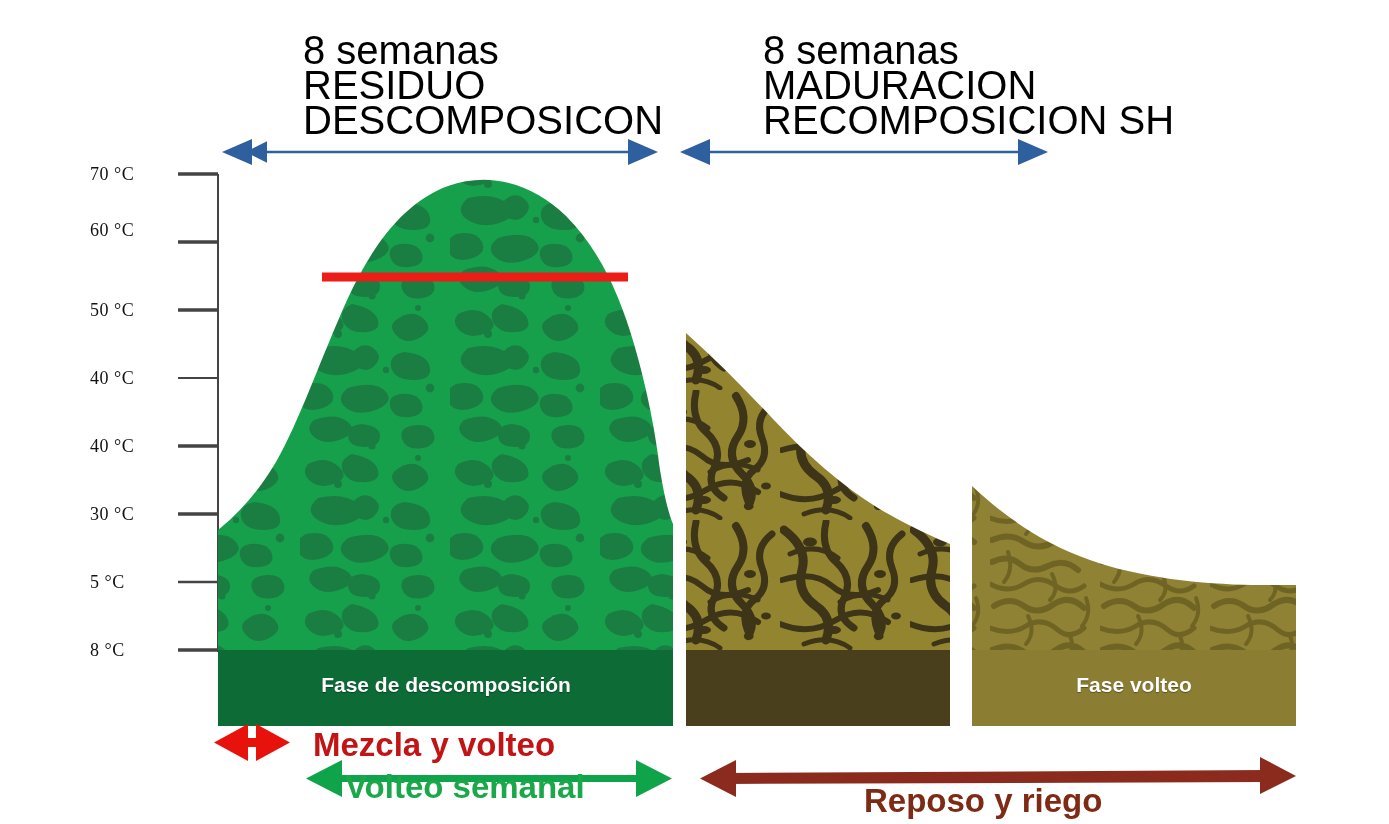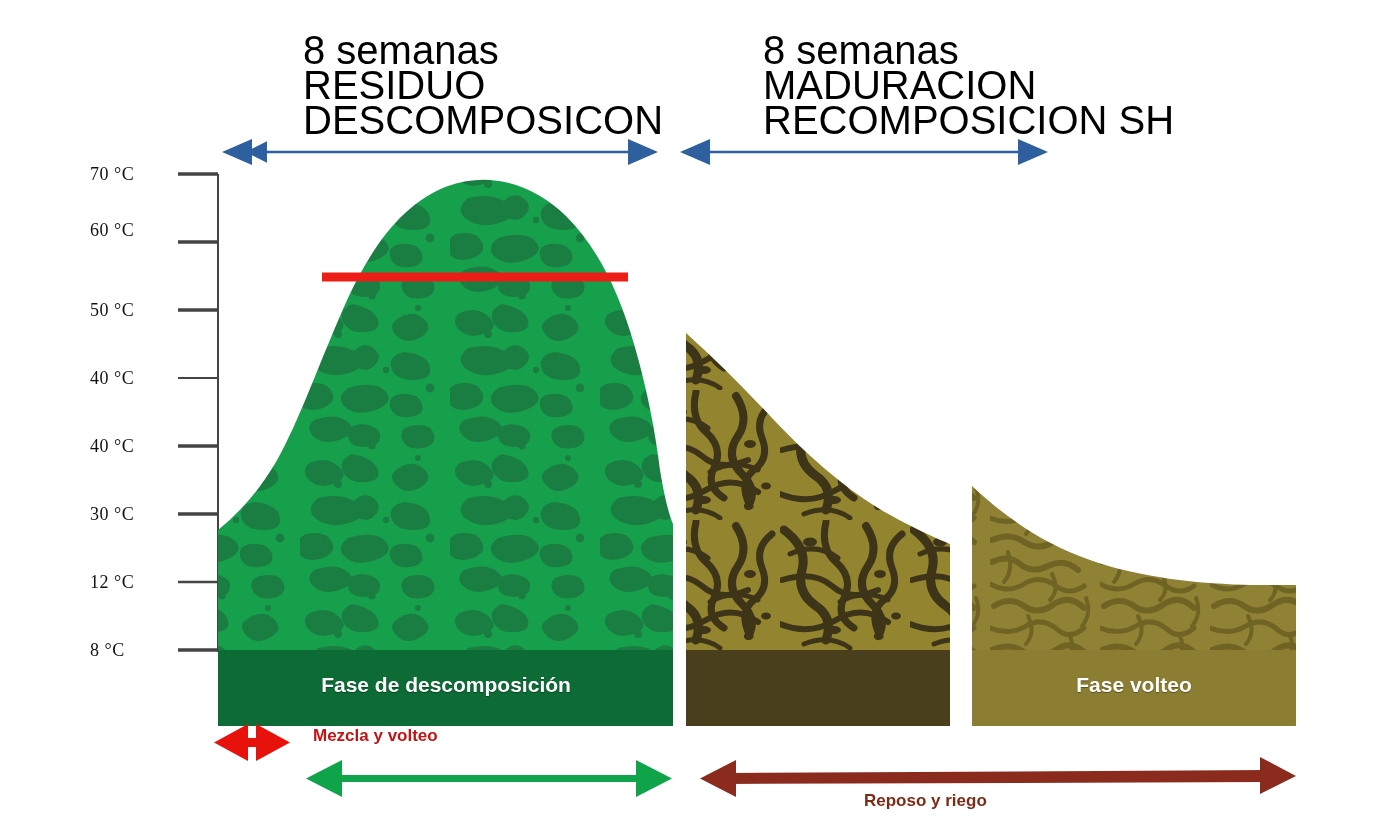--- a/index.html
+++ b/index.html
@@ -76,21 +76,21 @@
     transform: translate(-50%, -50%);
     white-space: nowrap;
     text-shadow: 0 1px 1px rgba(0,0,0,.35);
   }
 
   
   .anno-caption {
     position: absolute;
     font-family: "Liberation Sans", sans-serif;
     font-weight: bold;
-    font-size: 17px;
+    font-size: 33px;
     white-space: nowrap;
   }
   #caption-mezcla  { left: 313px; top: 726px; color: #c21414; }
   #caption-volteo  { left: 345px; top: 787px; color: #1aa84a; transform: translateY(-50%); }
   #caption-reposo  { left: 864px; top: 801px; color: #7e2b16; transform: translateY(-50%); }
 </style>
 </head>
 <body>
 
 <div id="stage">
@@ -124,21 +124,21 @@
     </g>
   </svg>
 
   <div id="axis-label-box">
     <div class="axis-label" style="top:174px">70 °C</div>
     <div class="axis-label" style="top:230px">60 °C</div>
     <div class="axis-label" style="top:310px">50 °C</div>
     <div class="axis-label" style="top:378px">40 °C</div>
     <div class="axis-label" style="top:446px">40 °C</div>
     <div class="axis-label" style="top:514px">30 °C</div>
-    <div class="axis-label" style="top:582px">12 °C</div>
+    <div class="axis-label" style="top:582px">5 °C</div>
     <div class="axis-label" style="top:650px">8 °C</div>
   </div>
 
   <svg id="chart-svg" viewBox="0 0 1389 824">
     <defs>
 
       <pattern id="pat-green" patternUnits="userSpaceOnUse" width="150" height="150">
         <rect width="150" height="150" fill="#17a04c"></rect>
         <g fill="#1a7d41">
           <path d="M8 14 q18 -9 30 2 q12 11 -2 17 q-16 7 -27 -3 q-8 -8 -1 -16z"></path>
@@ -267,16 +267,17 @@
 
     <g>
       <polygon points="726,773 1268,770 1268,782 726,784" fill="#8a2b1d"></polygon>
       <polygon points="700,778.5 736,760 736,797" fill="#8a2b1d"></polygon>
       <polygon points="1296,776 1260,757 1260,794" fill="#8a2b1d"></polygon>
     </g>
   </svg>
 
   <div class="anno-caption" id="caption-mezcla">Mezcla y volteo</div>
 
+  <div class="anno-caption" id="caption-volteo">Volteo semanal</div>
 
   <div class="anno-caption" id="caption-reposo">Reposo y riego</div>
 
 </div>
 
 </body></html>

